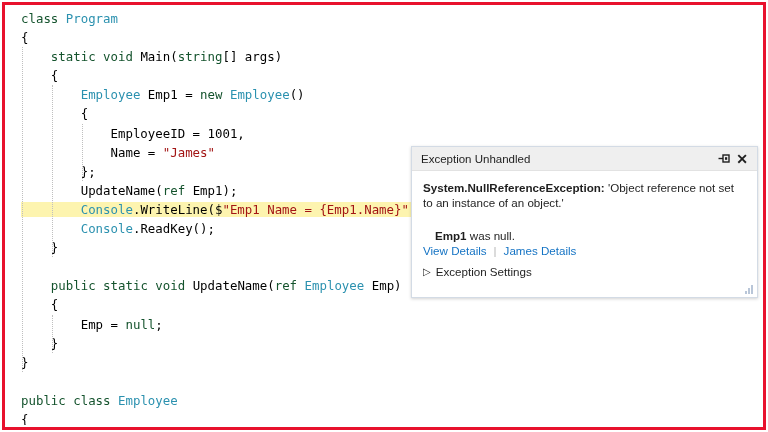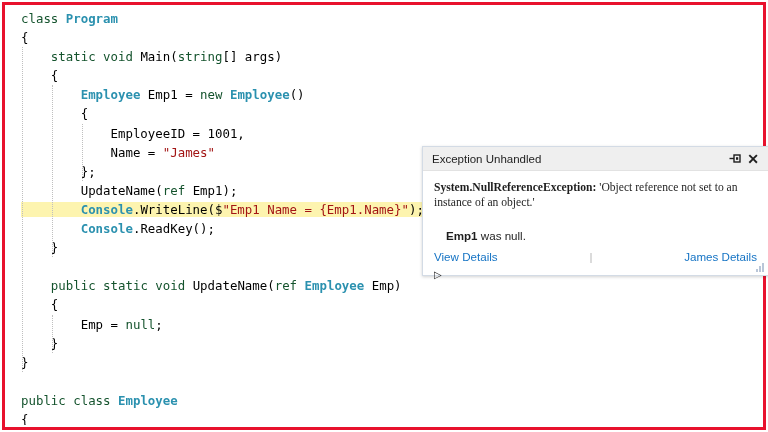--- a/index.html
+++ b/index.html
@@ -54,39 +54,39 @@
   }
 
   .line {
     position: relative;
     height: 19.1px;
     white-space: pre;
   }
 
   
   .kw   { color: #14532d; }
-  .type { color: #2b91af; font-weight: bold; }
+  .type { color: #2b91af; }
   .str  { color: #a31515; }
   .pln  { color: #000000; }
 
   
   .guide {
     position: absolute;
     width: 0;
     border-left: 1px dotted #bfbfbf;
     top: 0;
   }
 
   
   .exc-dialog {
     position: absolute;
-    left: 422px;
+    left: 411px;
     top: 146px;
     width: 347px;
-    height: 130px;
+    height: 152px;
     background: #ffffff;
     border: 1px solid #d3dbe5;
     box-shadow: 0 1px 3px rgba(0,0,0,0.18);
     box-sizing: border-box;
     font-family: "Liberation Sans", sans-serif;
   }
   .exc-title {
     height: 24px;
     background: #efefef;
     border-bottom: 1px solid #e2e2e2;
@@ -116,32 +116,31 @@
     line-height: 1;
     font-family: "Liberation Sans", sans-serif;
   }
 
   .exc-body {
     padding: 9px 11px 0 11px;
     font-size: 11.6px;
     color: #1e1e1e;
     line-height: 15px;
   }
-  .exc-msg { margin: 0 0 18px 0; font-family: Liberation Serif, serif; }
+  .exc-msg { margin: 0 0 18px 0; }
   .exc-msg b { font-weight: bold; }
   .exc-quote { color: #1e1e1e; }
   .exc-var { margin: 13px 0 0 12px; }
   .exc-var b { font-weight: bold; }
 
   .exc-links {
-    margin-top: 6px;
+    margin-top: 0;
     font-size: 11.6px;
     display: flex;
     align-items: center;
-    justify-content: space-between;
   }
   .exc-link {
     color: #1473c4;
     cursor: pointer;
     text-decoration: none;
   }
   .exc-sep {
     color: #b8b8b8;
     margin: 0 7px;
   }
@@ -205,20 +204,21 @@
       </p>
 
       <div class="exc-links">
         <span class="exc-link">View Details</span>
         <span class="exc-sep">|</span>
         <span class="exc-link">James Details</span>
       </div>
 
       <div class="exc-settings">
         <span class="tri">▷</span>
+        <span>Exception Settings</span>
       </div>
     </div>
 
     <svg class="grip" viewBox="0 0 12 12" aria-hidden="true">
       <rect x="9" y="2" width="2" height="9" fill="#b9c6d8"></rect>
       <rect x="6" y="5" width="2" height="6" fill="#b9c6d8"></rect>
       <rect x="3" y="8" width="2" height="3" fill="#b9c6d8"></rect>
     </svg>
   </div>
 

